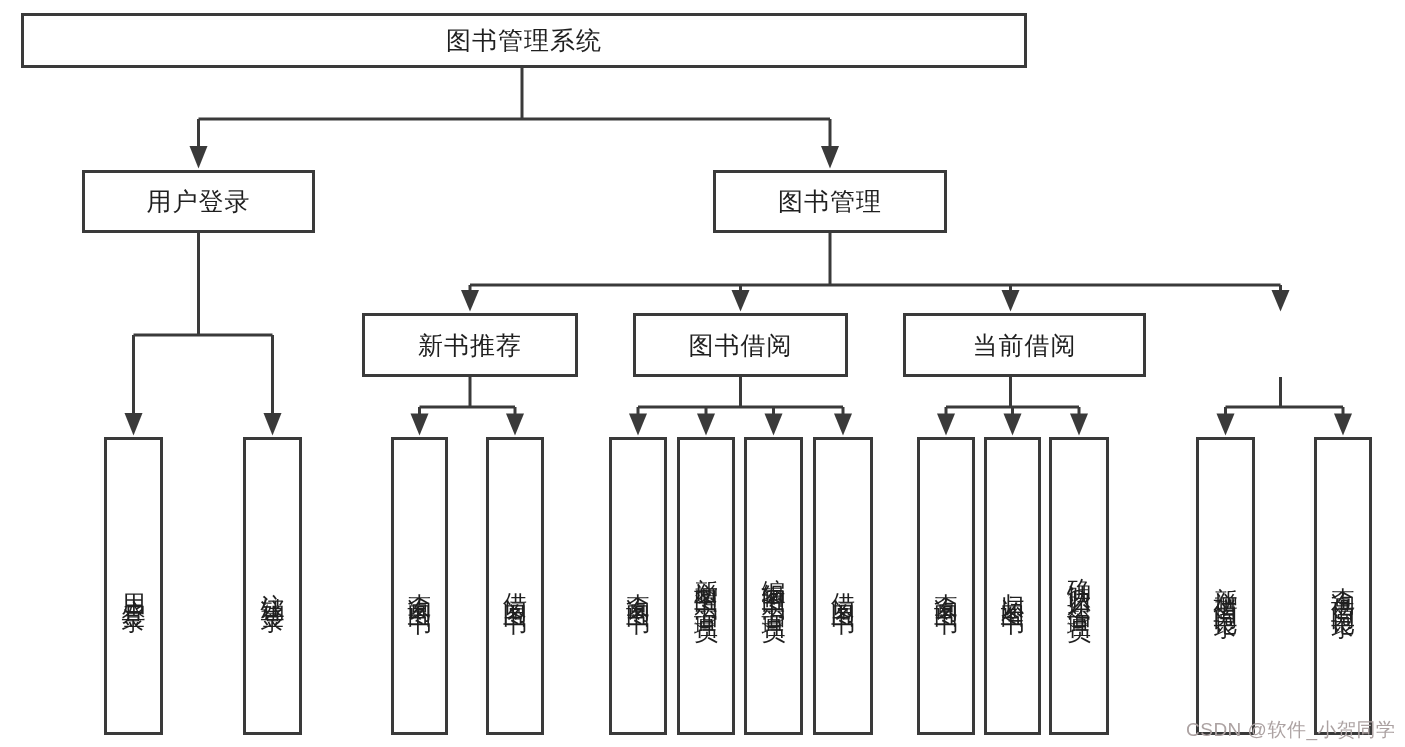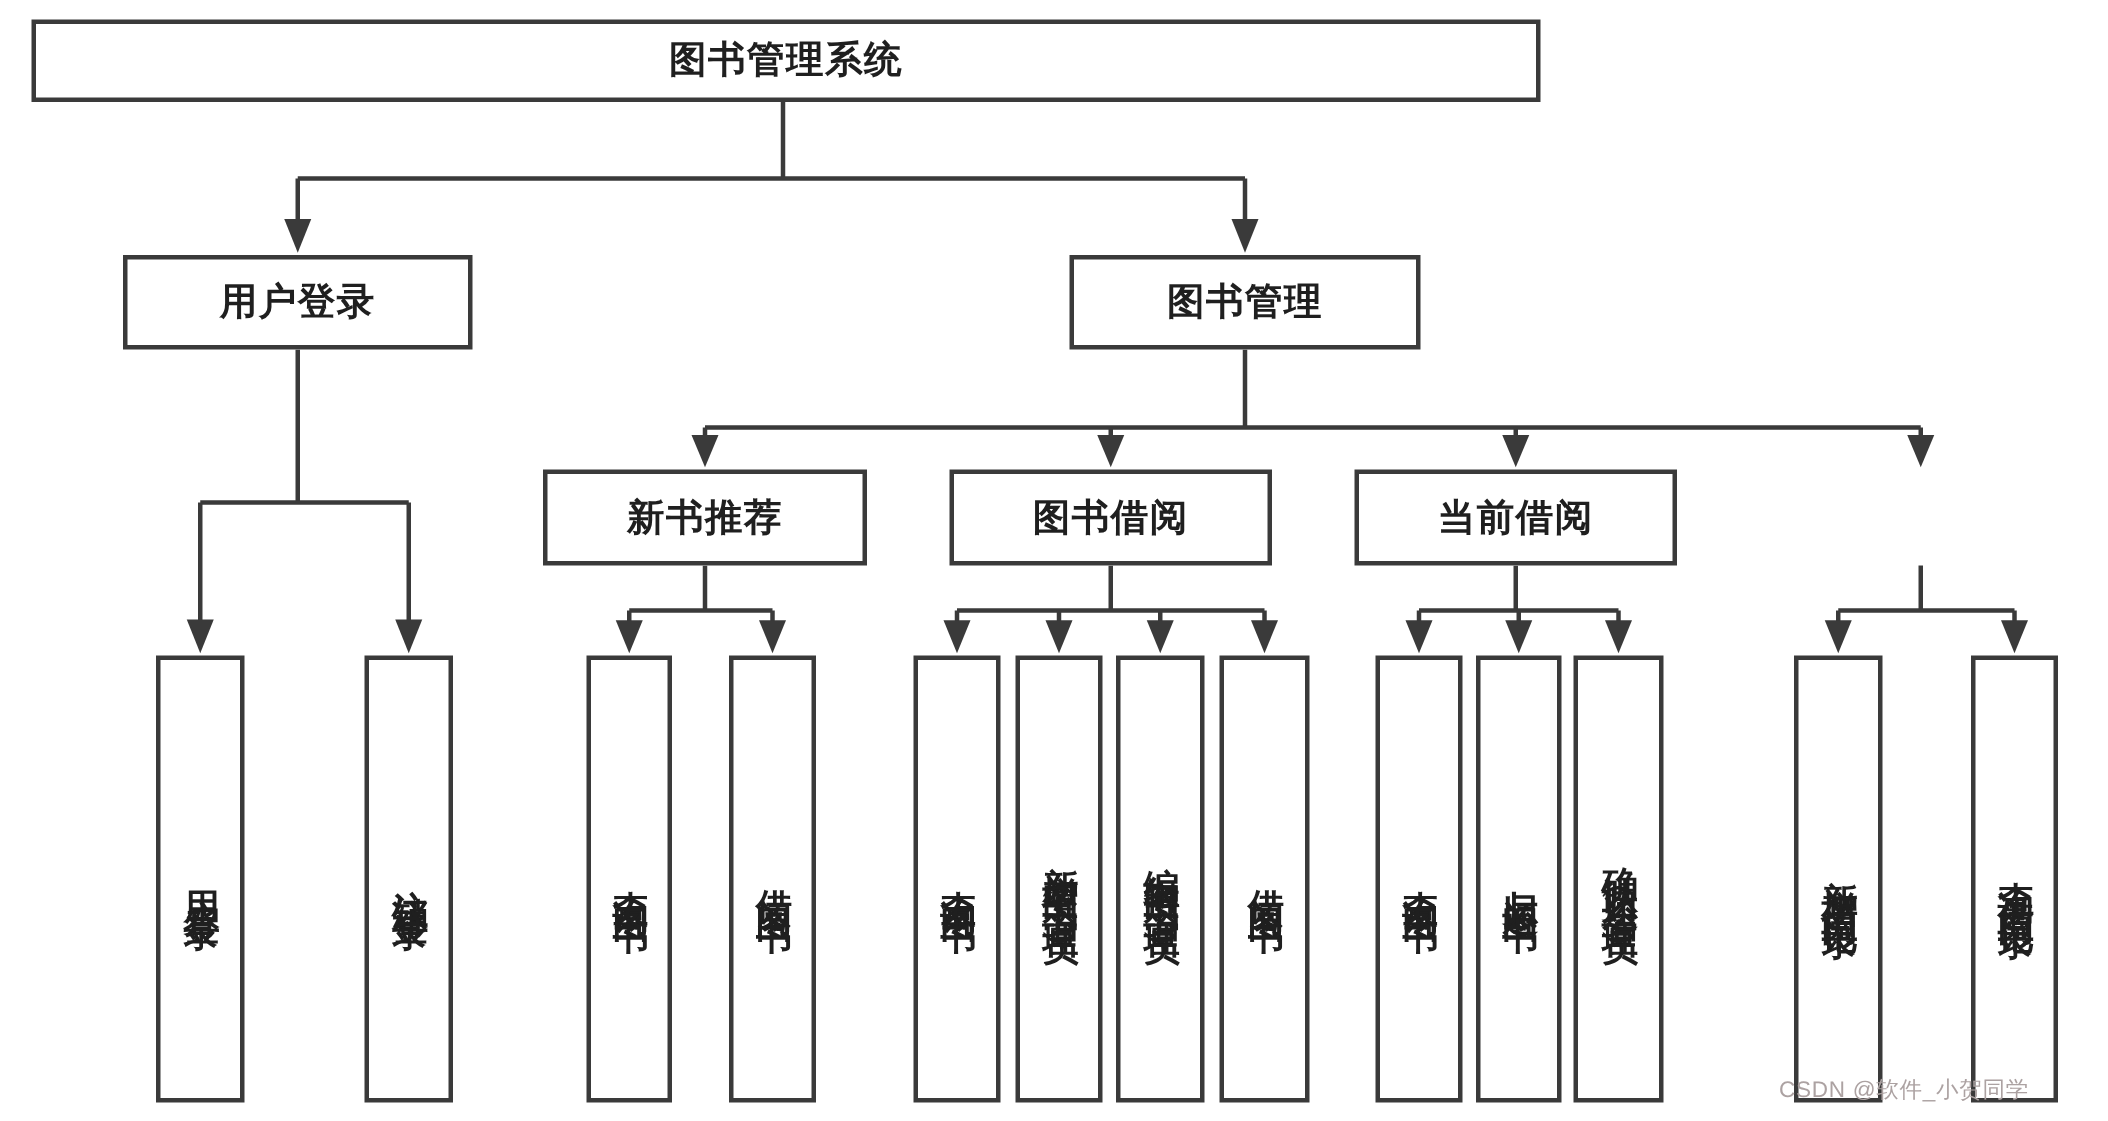--- a/index.html
+++ b/index.html
@@ -28,60 +28,59 @@
     background: #ffffff;
     border: 3px solid #3a3a3a;
     display: flex;
     align-items: center;
     justify-content: center;
     color: #1f1f1f;
     font-size: 25px;
     letter-spacing: 1px;
     text-align: center;
     line-height: 1;
-    font-weight: bold;
   }
   .leaf .vtext {
     writing-mode: vertical-rl;
     text-orientation: mixed;
     font-size: 24px;
     letter-spacing: 6px;
     color: #1f1f1f;
     line-height: 1;
   }
   
   #n-root   { left: 21px;  top: 13px;  width: 1006px; height: 55px; }
   
   #n-login  { left: 82px;  top: 170px; width: 233px;  height: 63px; }
   #n-mgmt   { left: 713px; top: 170px; width: 234px;  height: 63px; }
   
   #n-newrec { left: 362px;  top: 313px; width: 216px; height: 64px; }
   #n-borrow { left: 633px;  top: 313px; width: 215px; height: 64px; }
-  #n-curr   { left: 903px;  top: 313px; width: 215px; height: 64px; }
+  #n-curr   { left: 903px;  top: 313px; width: 243px; height: 64px; }
   #n-record { left: 1172px; top: 313px; width: 217px; height: 64px; }
   
   .leaf { top: 437px; height: 298px; }
   #l-userlogin { left: 104px;  width: 59px; }
   #l-logout    { left: 243px;  width: 59px; }
   #l-query1    { left: 391px;  width: 57px; }
   #l-borrow1   { left: 486px;  width: 58px; }
   #l-query2    { left: 609px;  width: 58px; }
   #l-addbook   { left: 677px;  width: 58px; }
   #l-editbook  { left: 744px;  width: 59px; }
   #l-borrow2   { left: 813px;  width: 60px; }
   #l-query3    { left: 917px;  width: 58px; }
   #l-return    { left: 984px;  width: 57px; }
   #l-confirm   { left: 1049px; width: 60px; }
   #l-addrec    { left: 1196px; width: 59px; }
   #l-queryrec  { left: 1314px; width: 58px; }
   #watermark {
     position: absolute;
     left: 1186px;
     top: 717px;
-    font-size: 15px;
+    font-size: 19px;
     color: #aca2a2;
     letter-spacing: 0.5px;
     white-space: nowrap;
   }
 </style>
 </head>
 <body>
 
 <div id="stage">
 

